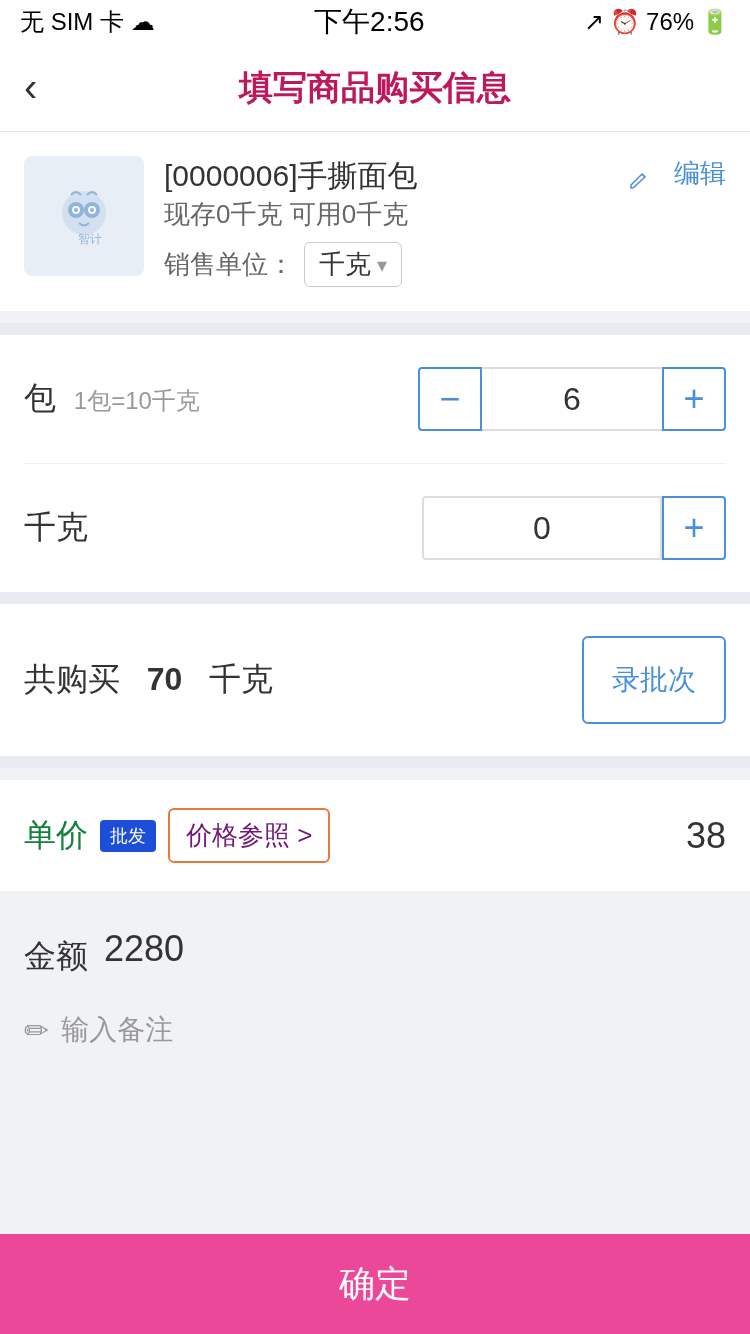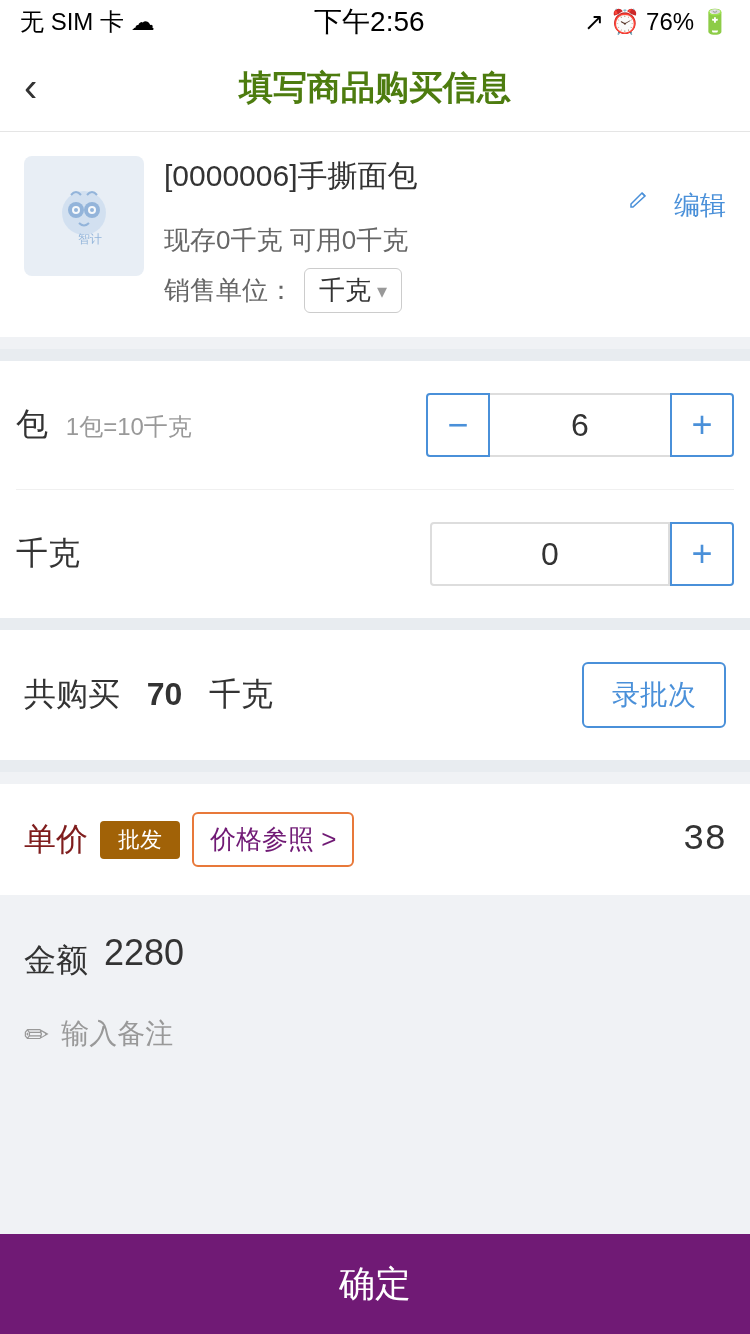--- a/index.html
+++ b/index.html
@@ -43,21 +43,21 @@
     .nav-back {
       position: absolute;
       left: 24px;
       font-size: 40px;
       color: #333;
       cursor: pointer;
     }
     .nav-title {
       font-size: 34px;
       font-weight: 600;
-      color: #4d7c0f;
+      color: #be185d;
     }
 
     
     .product-card {
       background: #fff;
       padding: 24px;
       display: flex;
       align-items: flex-start;
       gap: 20px;
       margin-bottom: 12px;
@@ -86,25 +86,24 @@
     .product-name {
       font-size: 30px;
       font-weight: 500;
       color: #333;
       flex: 1;
     }
     .edit-btn {
       font-size: 26px;
       color: #4a90d9;
       display: flex;
-      align-items: flex-start;
+      align-items: flex-end;
       gap: 20px;
       cursor: pointer;
       white-space: nowrap;
-      margin-top: 32px;
     }
     .product-stock {
       font-size: 26px;
       color: #666;
     }
     .product-unit-row {
       display: flex;
       align-items: center;
       margin-top: 10px;
       font-size: 26px;
@@ -123,21 +122,21 @@
       gap: 6px;
     }
 
     
     .section-divider {
       height: 12px;
       background: #e8ecf0;
     }
     .quantity-section {
       background: #fff;
-      padding: 0 16px;
+      padding: 0 24px;
     }
     .quantity-row {
       display: flex;
       align-items: center;
       justify-content: space-between;
       padding: 32px 0;
       border-bottom: 1px solid #f0f0f0;
     }
     .quantity-row:last-child { border-bottom: none; }
     .quantity-label {
@@ -211,21 +210,21 @@
       color: #333;
     }
     .total-text span {
       color: #333;
       font-weight: 500;
     }
     .batch-btn {
       border: 2px solid #4a90d9;
       color: #4a90d9;
       font-size: 28px;
-      padding: 12px 28px;
+      padding: 23px 28px;
       border-radius: 6px;
       background: #fff;
       cursor: pointer;
       text-align: center;
     }
 
     
     .price-section {
       background: #fff;
       padding: 28px 24px;
@@ -236,46 +235,45 @@
       align-items: center;
       justify-content: space-between;
     }
     .price-label-group {
       display: flex;
       align-items: center;
       gap: 12px;
     }
     .price-label {
       font-size: 32px;
-      color: #7f1d1d;
+      color: #15803d;
     }
     .price-tag {
-      background: #a16207;
+      background: #1d4ed8;
       color: #fff;
-      font-size: 22px;
-      padding: 4px 18px;
+      font-size: 18px;
+      padding: 4px 10px;
       border-radius: 4px;
     }
     .price-ref-btn {
       border: 2px solid #e8793a;
       color: #701a75;
       font-size: 26px;
       padding: 8px 16px;
       border-radius: 6px;
       background: #fff;
       cursor: pointer;
       display: flex;
       align-items: center;
       gap: 4px;
     }
     .price-value {
       font-size: 36px;
       color: #333;
       font-weight: 500;
-      font-family: Liberation Mono, monospace;
     }
 
     
     .amount-section {
       background: #f0f2f5;
       padding: 28px 24px 0;
     }
     .amount-row {
       display: flex;
       align-items: center;
@@ -313,21 +311,21 @@
       flex: 1;
       min-height: 260px;
     }
 
     
     .confirm-bar {
       position: fixed;
       bottom: 0;
       width: 750px;
       height: 100px;
-      background: #701a75;
+      background: #ec4899;
       display: flex;
       align-items: center;
       justify-content: center;
       cursor: pointer;
     }
     .confirm-text {
       font-size: 36px;
       color: #fff;
       font-weight: 500;
     }

